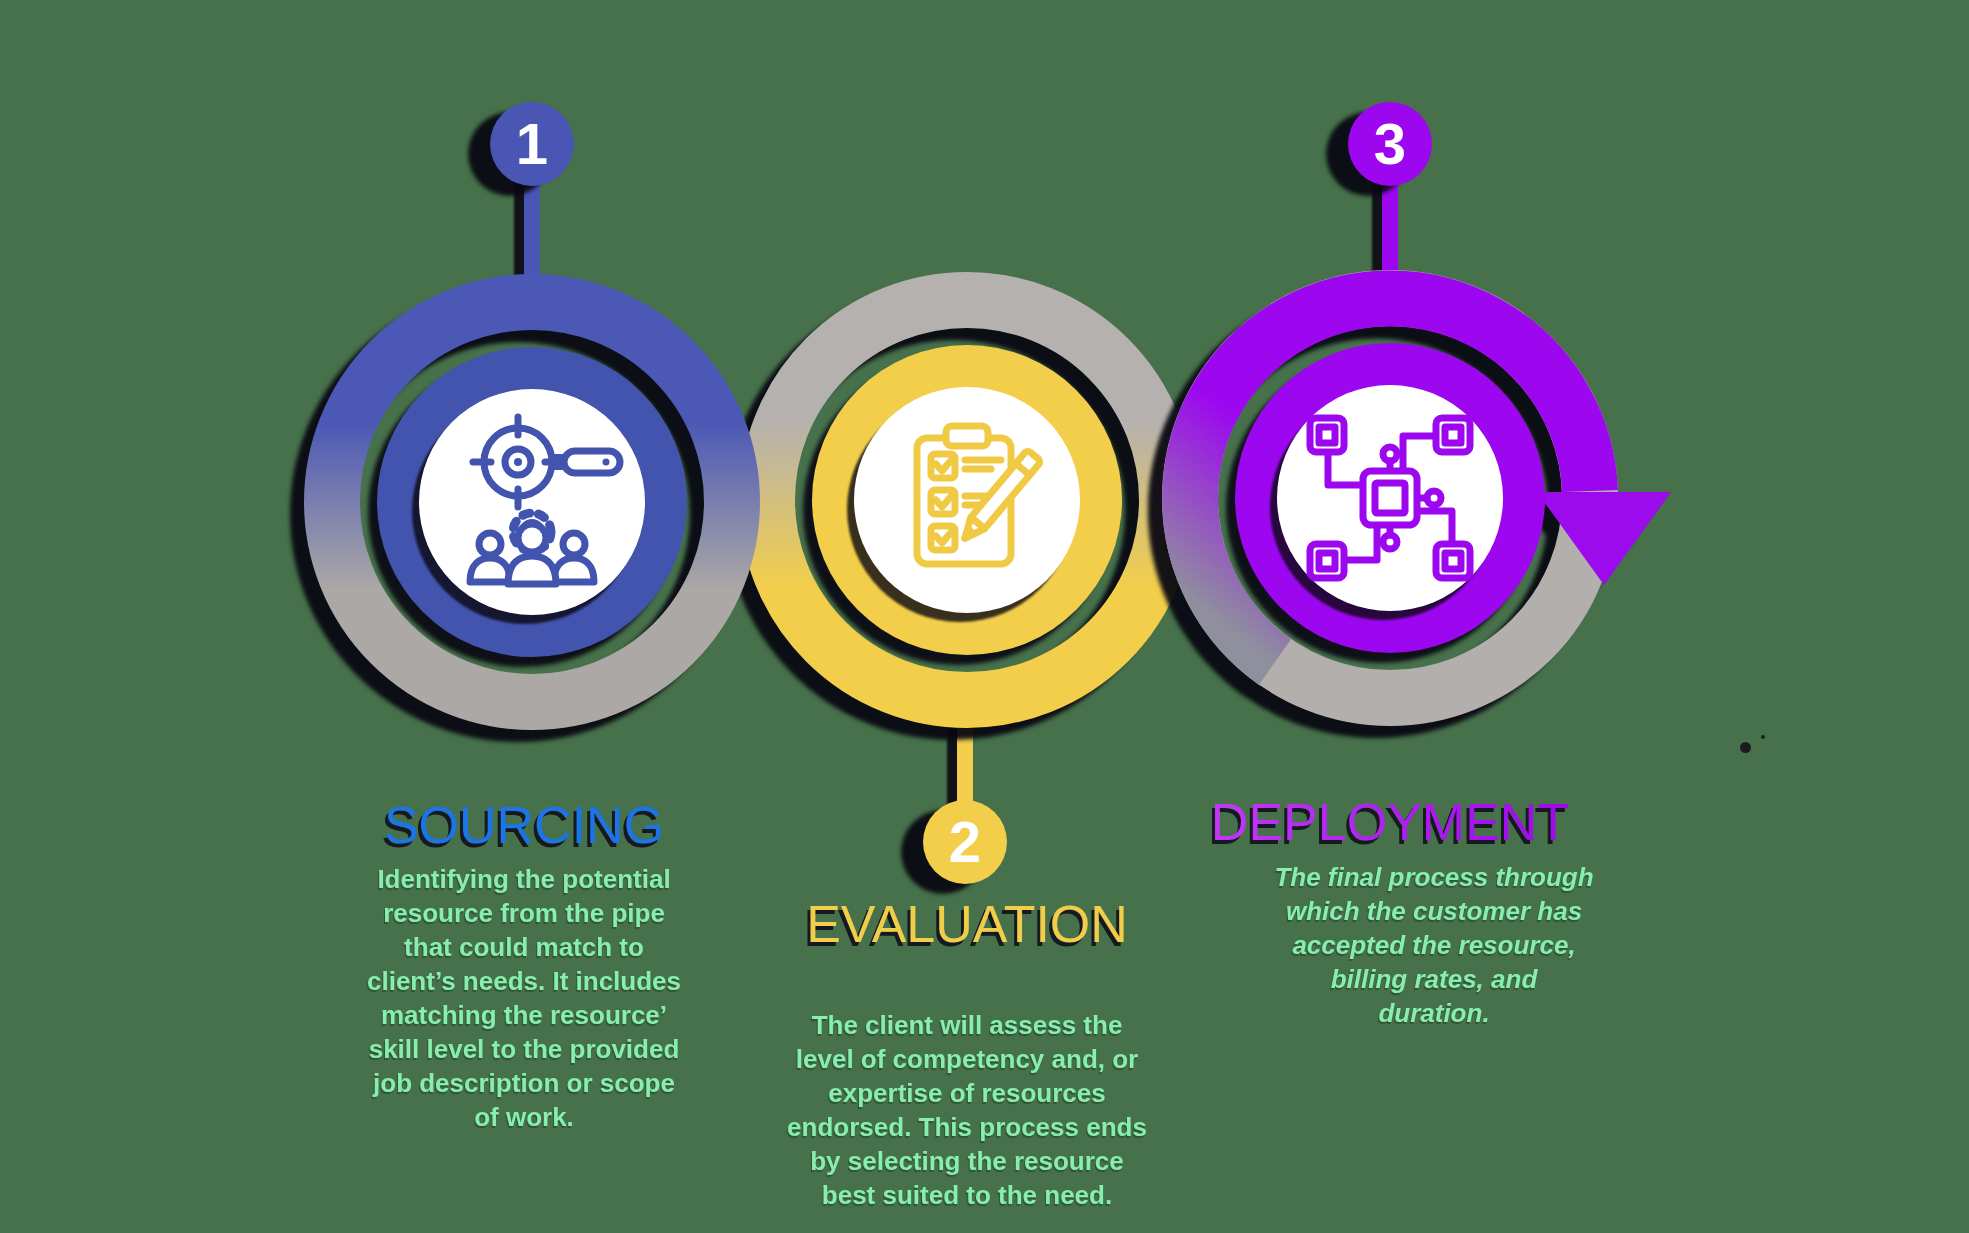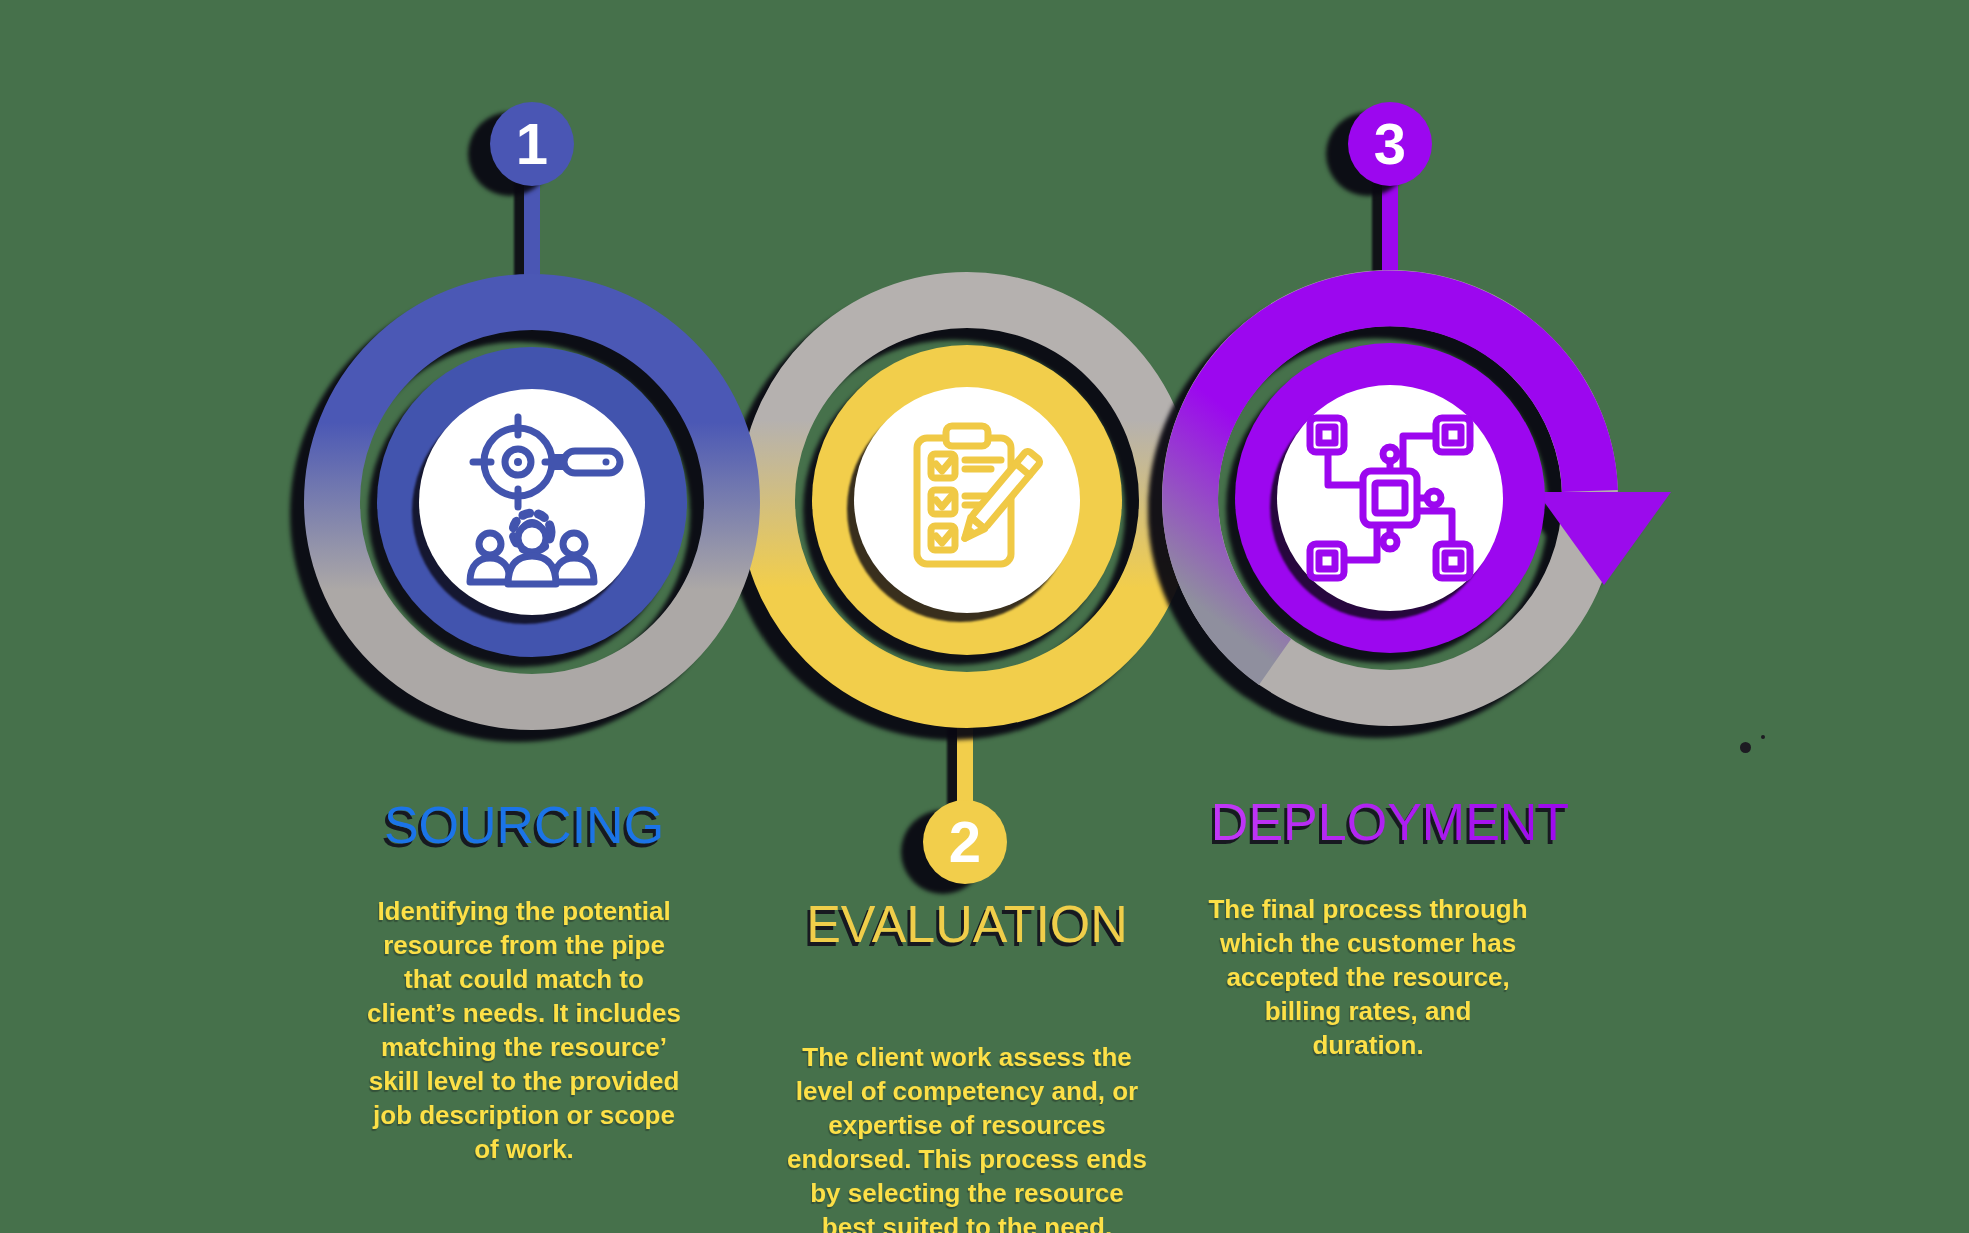--- a/index.html
+++ b/index.html
@@ -40,23 +40,22 @@
       background: linear-gradient(90deg,#C43BF7 0%,#9A05EC 100%);
       -webkit-background-clip: text; background-clip: text;
       color: transparent;
     }
   }
 
   .step-para {
     position:absolute; text-align:center;
     white-space:pre-line;
     font-size:26px; line-height:34px; font-weight:700;
-    color:#fde047;
+    color:#86efac;
     text-shadow:-1px 2px 1px rgba(10,10,18,0.3);
-    margin-top:32px;
   }
 
   .decor-dot { position:absolute; border-radius:50%; background:#1d1b22; }
   #dot-large { left:1740px; top:742px; width:11px; height:11px; }
   #dot-small { left:1761px; top:735px; width:4px;  height:4px; }
 </style>
 </head>
 <body>
 
 <div id="stage">
@@ -189,29 +188,29 @@
   <div class="step-para" style="left:334px; top:862px; width:380px;">Identifying the potential
 resource from the pipe
 that could match to
 client’s needs. It includes
 matching the resource’
 skill level to the provided
 job description or scope
 of work.</div>
 
   <div class="step-title title-evaluation" style="left:767px; top:894px; width:400px;">EVALUATION</div>
-  <div class="step-para" style="left:757px; top:1008px; width:420px;">The client work assess the
+  <div class="step-para" style="left:757px; top:1008px; width:420px;">The client will assess the
 level of competency and, or
 expertise of resources
 endorsed. This process ends
 by selecting the resource
 best suited to the need.</div>
 
   <div class="step-title title-deployment" style="left:1190px; top:792px; width:400px;">DEPLOYMENT</div>
-  <div class="step-para" style="left:1168px; top:860px; width:400px;">The final process through
+  <div class="step-para" style="left:1234px; top:860px; width:400px;font-style:italic;">The final process through
 which the customer has
 accepted the resource,
 billing rates, and
 duration.</div>
 
   <div class="decor-dot" id="dot-large"></div>
   <div class="decor-dot" id="dot-small"></div>
 
 </div>
 

